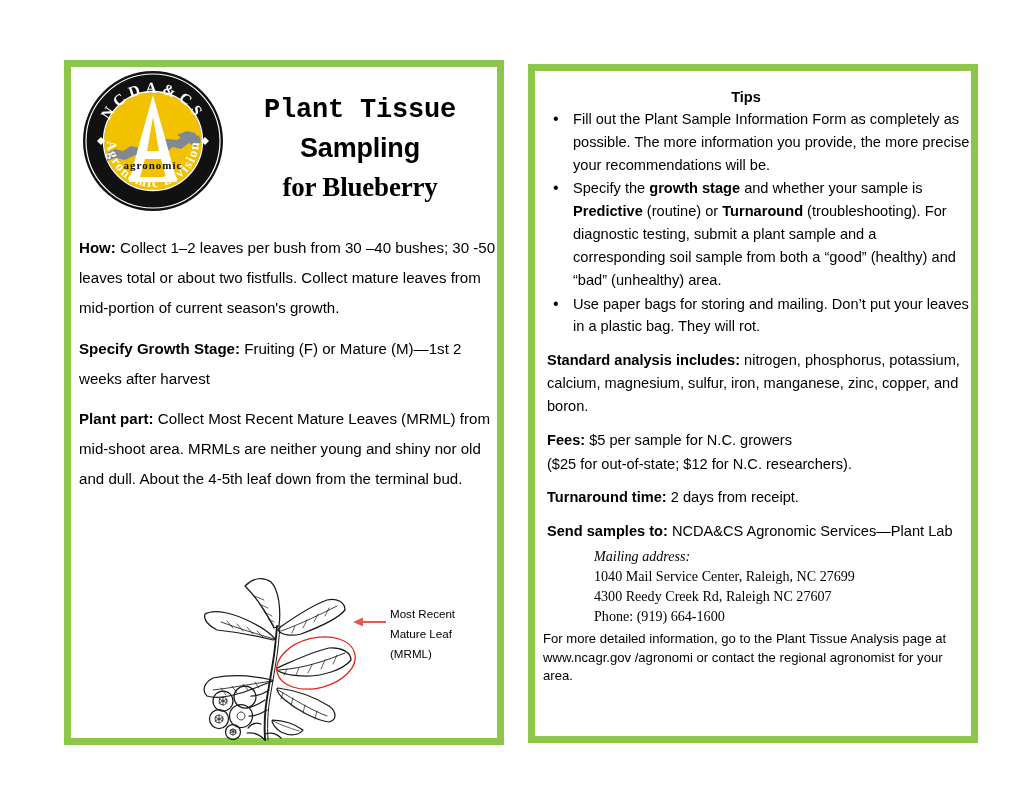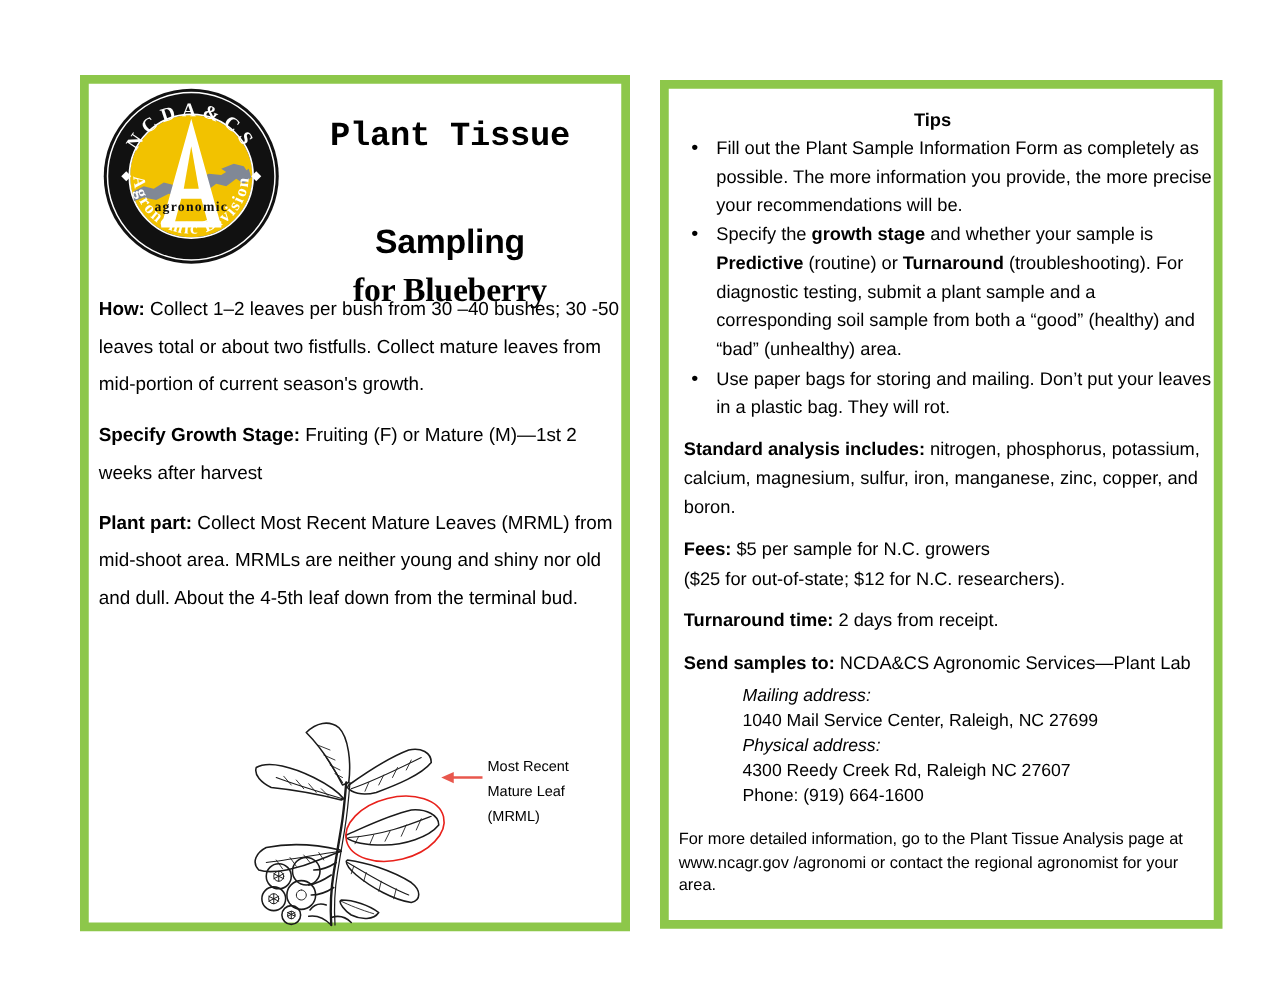--- a/index.html
+++ b/index.html
@@ -36,21 +36,21 @@
 
   .title-block{
     position:absolute;left:160px;top:24px;width:258px;
     text-align:center;
     font-weight:bold;
     font-size:27px;
     line-height:1.42;
     letter-spacing:-0.2px;
   }
   .title-block .tl{display:block;font-family:Liberation Mono, monospace;}
-  .title-block .tl2{display:block;margin-top:45px;}
+  .title-block .tl2{display:block;}
   .title-block .tl3{display:block;font-family:Liberation Serif, serif;}
 
   
   .lbody{
     position:absolute;left:8px;top:166px;width:418px;
     font-size:15.1px;
     line-height:1.0;
   }
   .lbody p{
     margin:0 0 10px 0;
@@ -96,23 +96,24 @@
     position:absolute;left:13px;top:-1px;
     font-size:16px;line-height:1.5;
   }
   .rpara{
     margin:10px 0 0 7px;
     line-height:1.565;
   }
   .rpara.gap{margin-top:11px;}
   .rpara.nogap{margin-top:1px;}
   .addr{
-    margin:3px 0 16px 54px;
+    margin:3px 0 4px 54px;
     line-height:1.42;
     font-size:14.1px;
+    font-family:Liberation Serif, serif;
   }
   .addr .it{font-style:italic;}
   .footnote{
     margin:4px 0 0 3px;
     font-size:13.1px;
     line-height:1.42;
   }
 </style>
 </head>
 <body>
@@ -282,21 +283,20 @@
       <div class="rpara gap"><b>Fees:</b><span>  $5 per sample for N.C. growers</span></div>
       <div class="rpara nogap">($25 for out-of-state; $12 for N.C. researchers).</div>
 
       <div class="rpara gap"><b>Turnaround time:</b><span> 2 days from receipt.</span></div>
 
       <div class="rpara gap"><b>Send samples to:</b><span> NCDA&amp;CS Agronomic Services—Plant Lab</span></div>
 
       <div class="addr">
         <div class="it">Mailing address:</div>
         <div>1040 Mail Service Center, Raleigh, NC 27699</div>
-        <div class="it">Physical address:</div>
         <div>4300 Reedy Creek Rd, Raleigh NC 27607</div>
         <div>Phone: (919) 664-1600</div>
       </div>
 
       <div class="footnote">For more detailed information, go to the Plant Tissue Analysis page at www.ncagr.gov /agronomi or contact the regional agronomist for your area.</div>
     </div>
   </div>
 
 </div>
 

